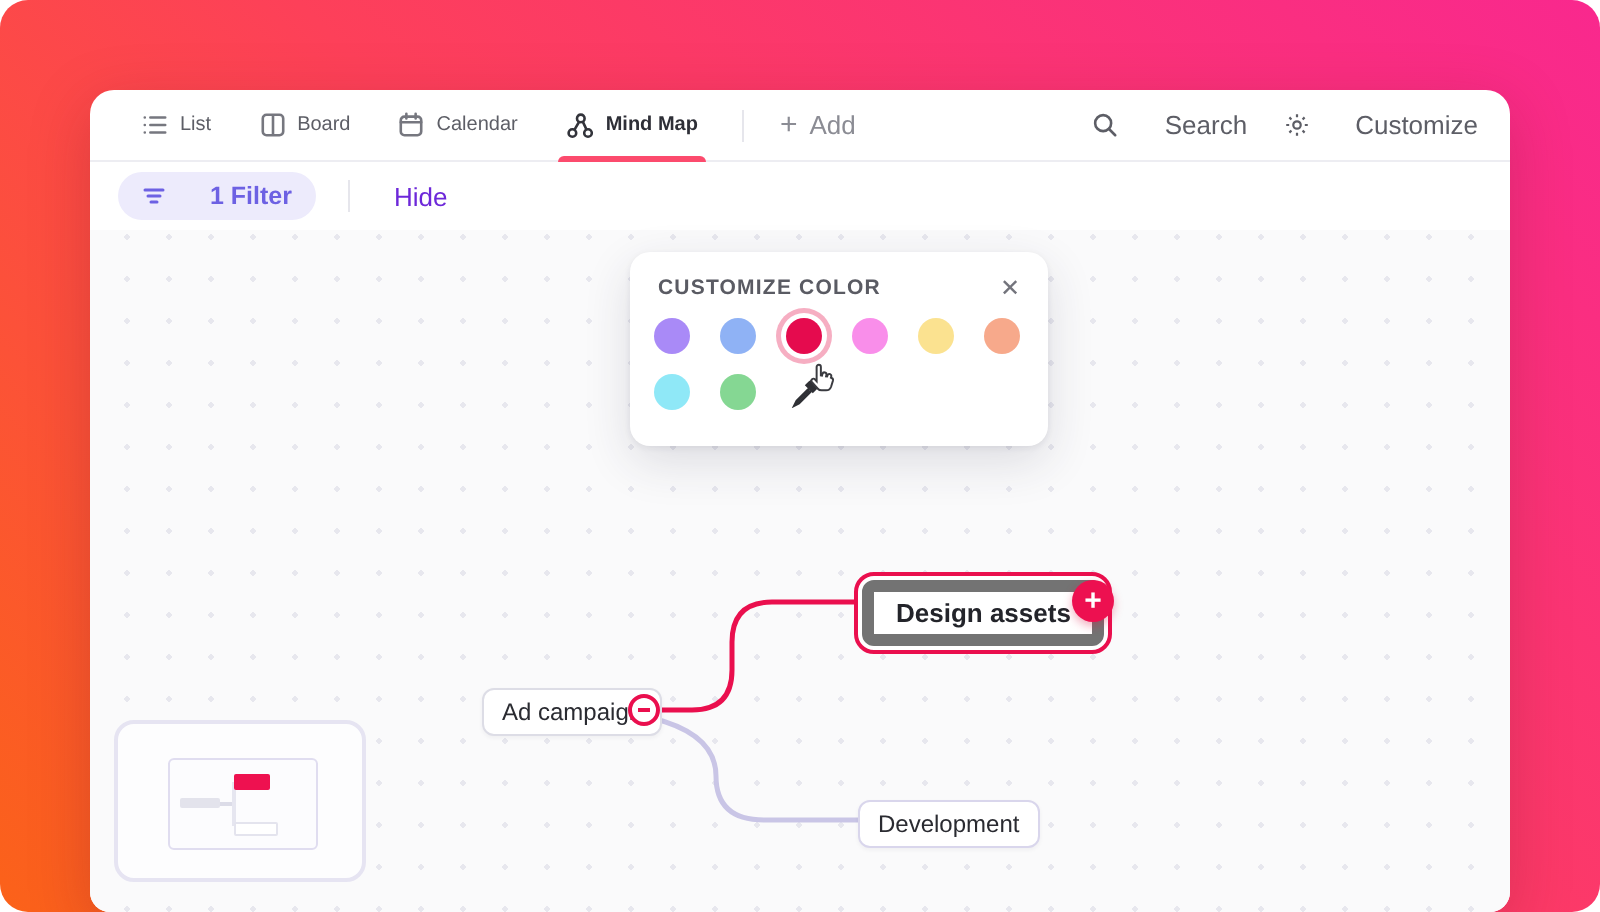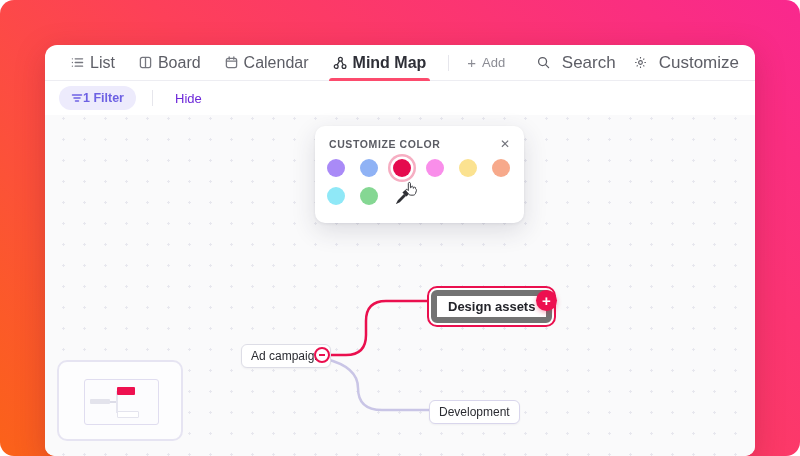--- a/index.html
+++ b/index.html
@@ -9,37 +9,37 @@
   .stage { position:relative; width:800px; height:456px; border-radius:14px; overflow:hidden;
            background:linear-gradient(225deg,#f9288e 0%,#fd4059 52%,#fb6219 100%); }
 
   .window { position:absolute; left:45px; top:45px; width:710px; height:411px;
             background:#fff; border-radius:12px 12px 10px 10px; box-shadow:0 8px 30px rgba(120,20,40,.25); overflow:hidden; }
 
   
   .tabs-row { height:36px; display:flex; align-items:center; padding:0 16px; border-bottom:1px solid #ededf2; }
   .tabs-left { display:flex; align-items:center; gap:4px; flex:1; }
   .tab { display:flex; align-items:center; gap:6px; padding:0 10px; height:36px; position:relative;
-         font-size:16px; color:#5d5e66; cursor:pointer;justify-content:space-between; }
+         font-size:10px; color:#5d5e66; cursor:pointer;justify-content:space-between; }
   .tab svg { stroke:#76777f; }
   .tab.active { color:#2e2f37; font-weight:700; }
   .tab.active svg { stroke:#33343b; }
   .tab.active::after { content:""; position:absolute; left:6px; right:6px; bottom:0; height:3px;
                        border-radius:3px 3px 0 0; background:#fc4b6d; }
   .vsep { width:1px; height:16px; background:#e6e6ec; margin:0 8px; }
   .add-view { display:flex; align-items:center; gap:6px; font-size:13px; color:#8b8c94; padding:0 6px; cursor:pointer; }
   .add-view .plus { font-size:15px; line-height:1; }
   .tabs-right { display:flex; align-items:center; gap:18px; }
-  .tool-link { display:flex; align-items:center; gap:12px; font-size:17px; color:#5d5e66; cursor:pointer; }
+  .tool-link { display:flex; align-items:center; gap:23px; font-size:13px; color:#5d5e66; cursor:pointer; }
   .btn-addtask { background:#ed1553; color:#fff; font-size:13px; font-weight:700;
                  padding:6px 13px; border-radius:15px; border:none; cursor:pointer; }
 
   
   .filter-row { height:34px; display:flex; align-items:center; gap:8px; padding:0 14px; background:#fff; }
-  .pill { display:flex; align-items:center; gap:0; height:24px; padding:0 12px; border-radius:13px;
+  .pill { display:flex; align-items:center; gap:22px; height:24px; padding:0 12px; border-radius:13px;
           font-size:12.5px; cursor:pointer; }
   .pill.filter { background:#edebfc; color:#6d61e3; font-weight:600; }
   .pill.closed { background:#fff; border:1px solid #e3e3e9; color:#5c5d65; }
   .hide-link { font-size:13px; color:#6d28d9; padding:0 6px; cursor:pointer; }
 
   
   .canvas { position:relative; height:341px; background:#fafafb;
             background-image:radial-gradient(#e7e7ee 1.3px, transparent 1.4px);
             background-size:21px 21px; background-position:8px 14px; }
   .canvas > * { position:absolute; }

